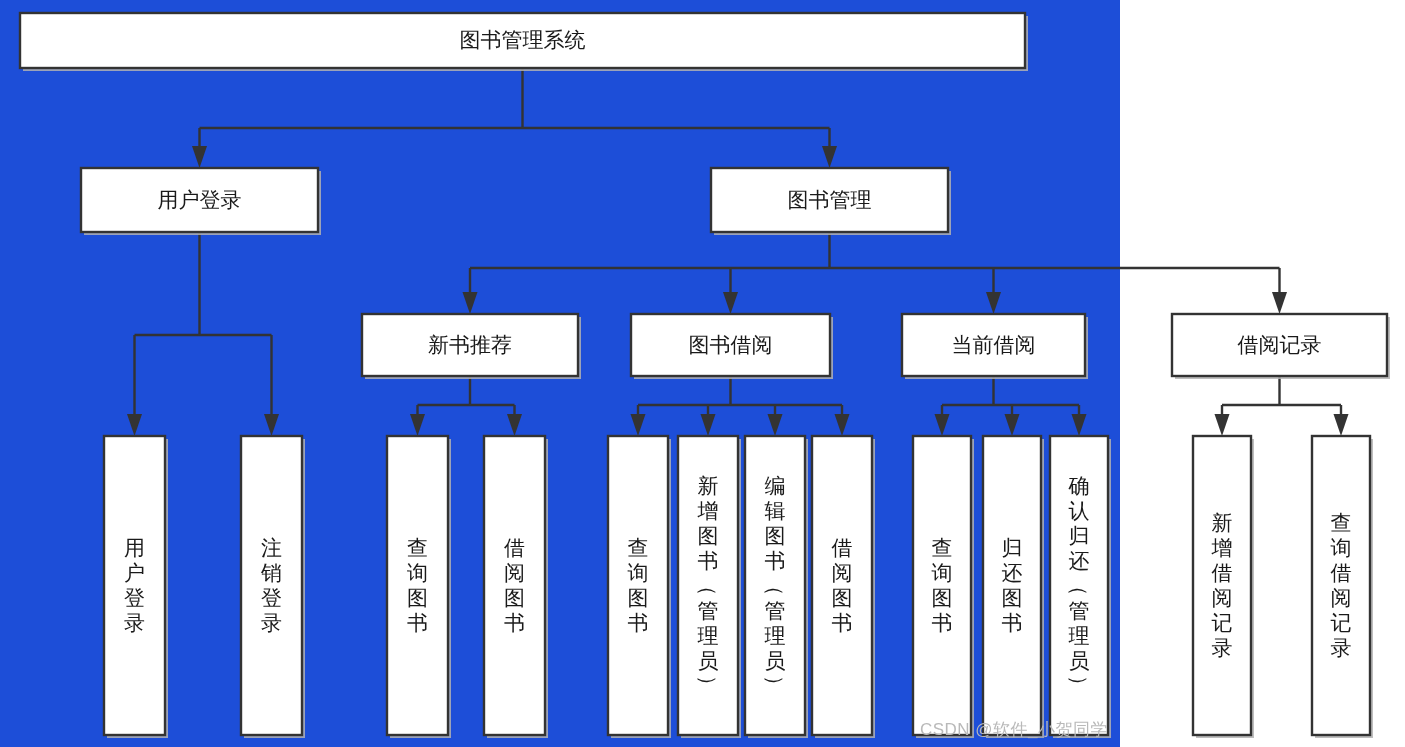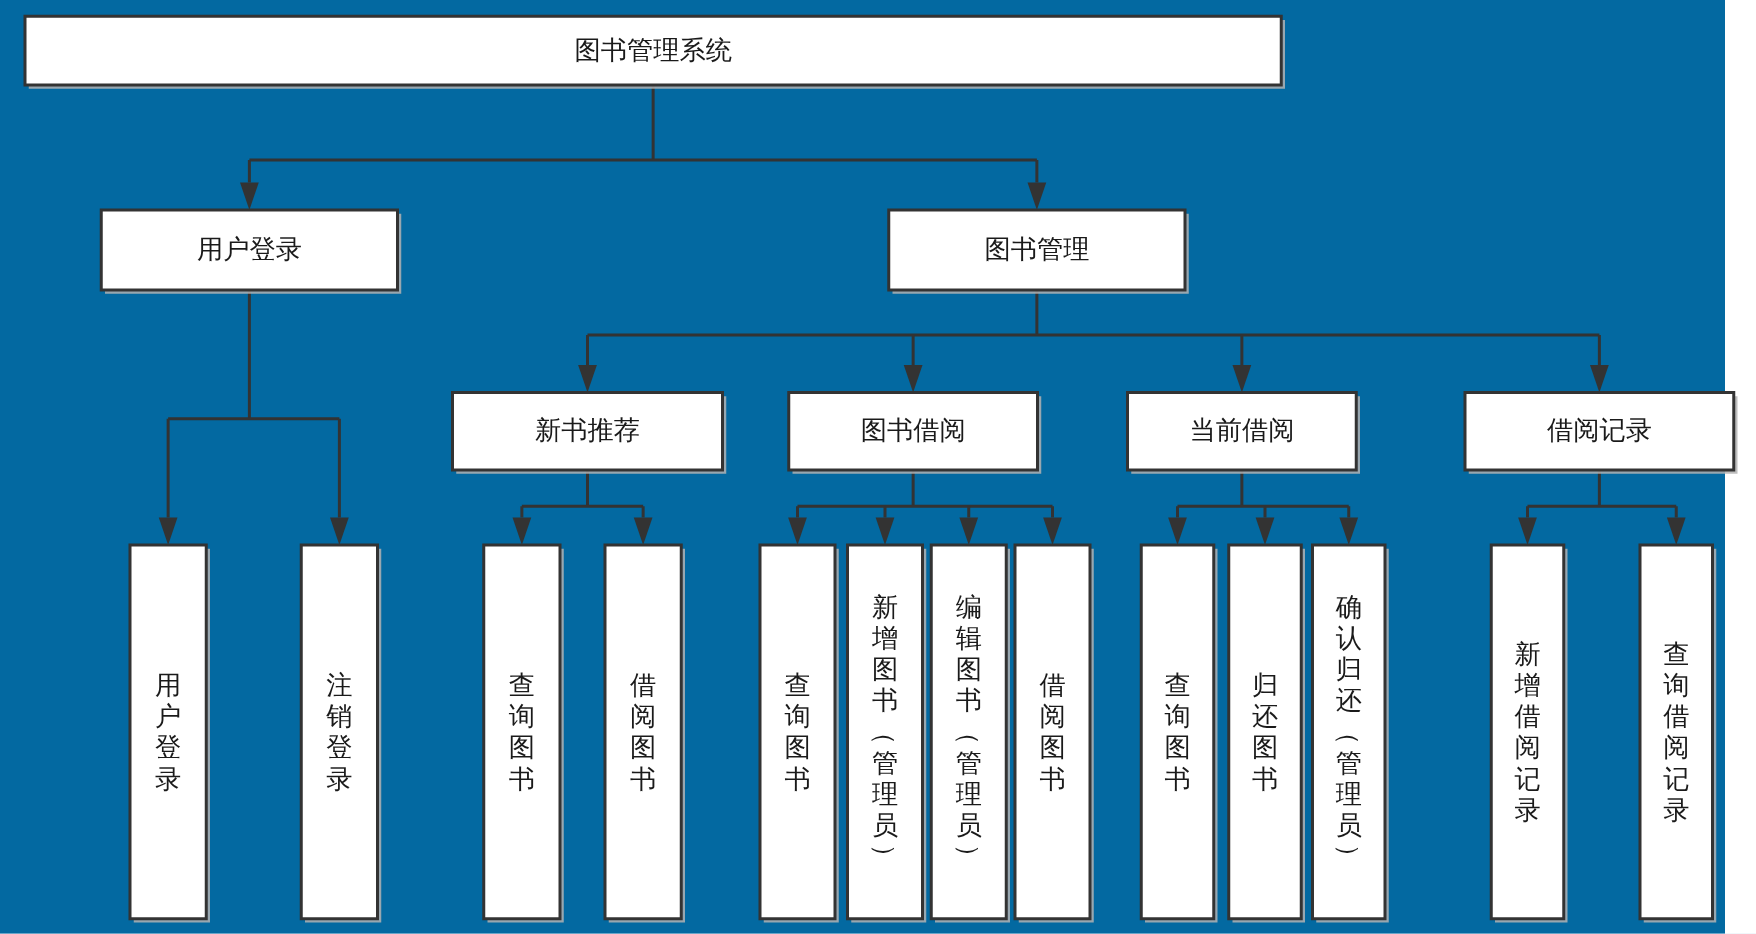--- a/index.html
+++ b/index.html
@@ -8,23 +8,23 @@
     background: #ffffff;
   }
   body {
     width: 1405px;
     height: 747px;
     overflow: hidden;
     font-family: "Liberation Sans", "DejaVu Sans", sans-serif;
   }
   #diagram-root {
     position: relative;
-    width: 1380px;
+    width: 1120px;
     height: 747px;
-    background: #0369a1;
+    background: #1d4ed8;
   }
   svg#tree-svg {
     position: absolute;
     left: 0;
     top: 0;
     width: 1405px;
     height: 747px;
     display: block;
   }
   .node-rect {
@@ -311,13 +311,14 @@
           <text x="1341" y="530" class="node-label-vertical">查</text>
           <text x="1341" y="555" class="node-label-vertical">询</text>
           <text x="1341" y="580" class="node-label-vertical">借</text>
           <text x="1341" y="605" class="node-label-vertical">阅</text>
           <text x="1341" y="630" class="node-label-vertical">记</text>
           <text x="1341" y="655" class="node-label-vertical">录</text>
           <title>查询借阅记录</title>
         </g>
       </g>
   </svg>
+  <div class="watermark">CSDN @软件_小贺同学</div>
 </div>
 
 </body></html>

